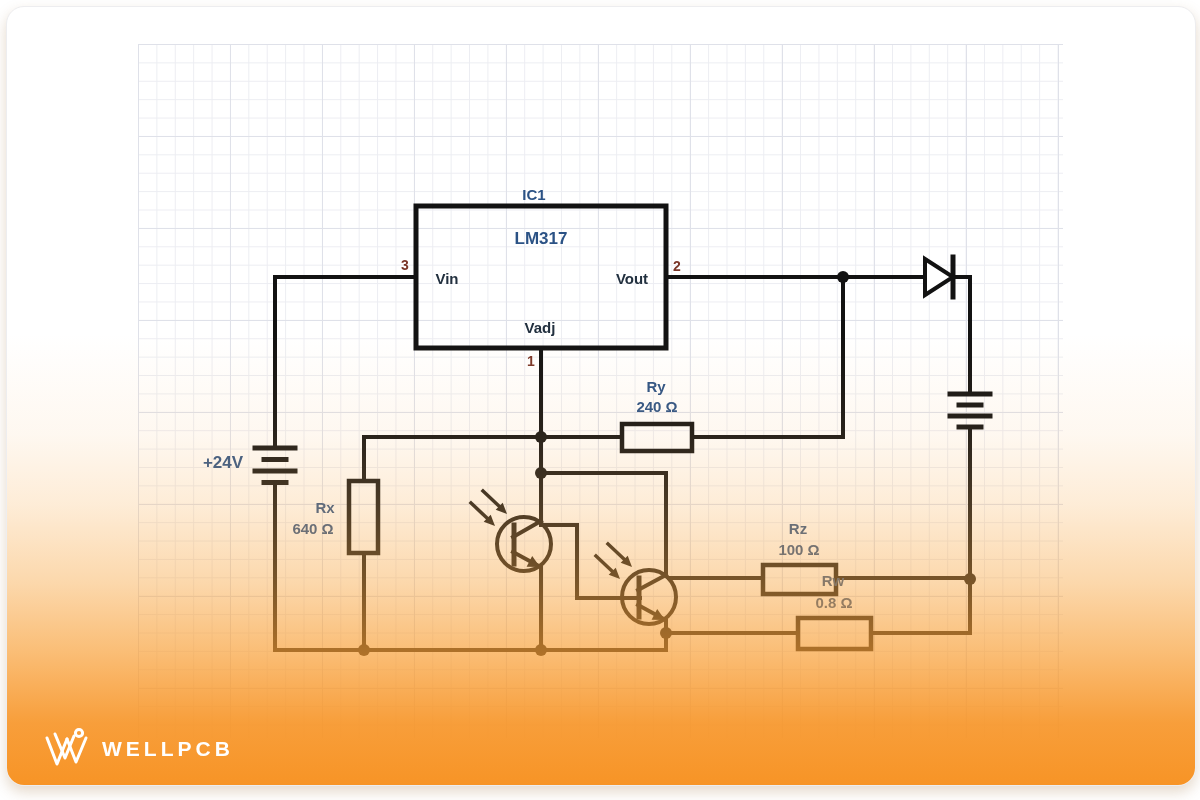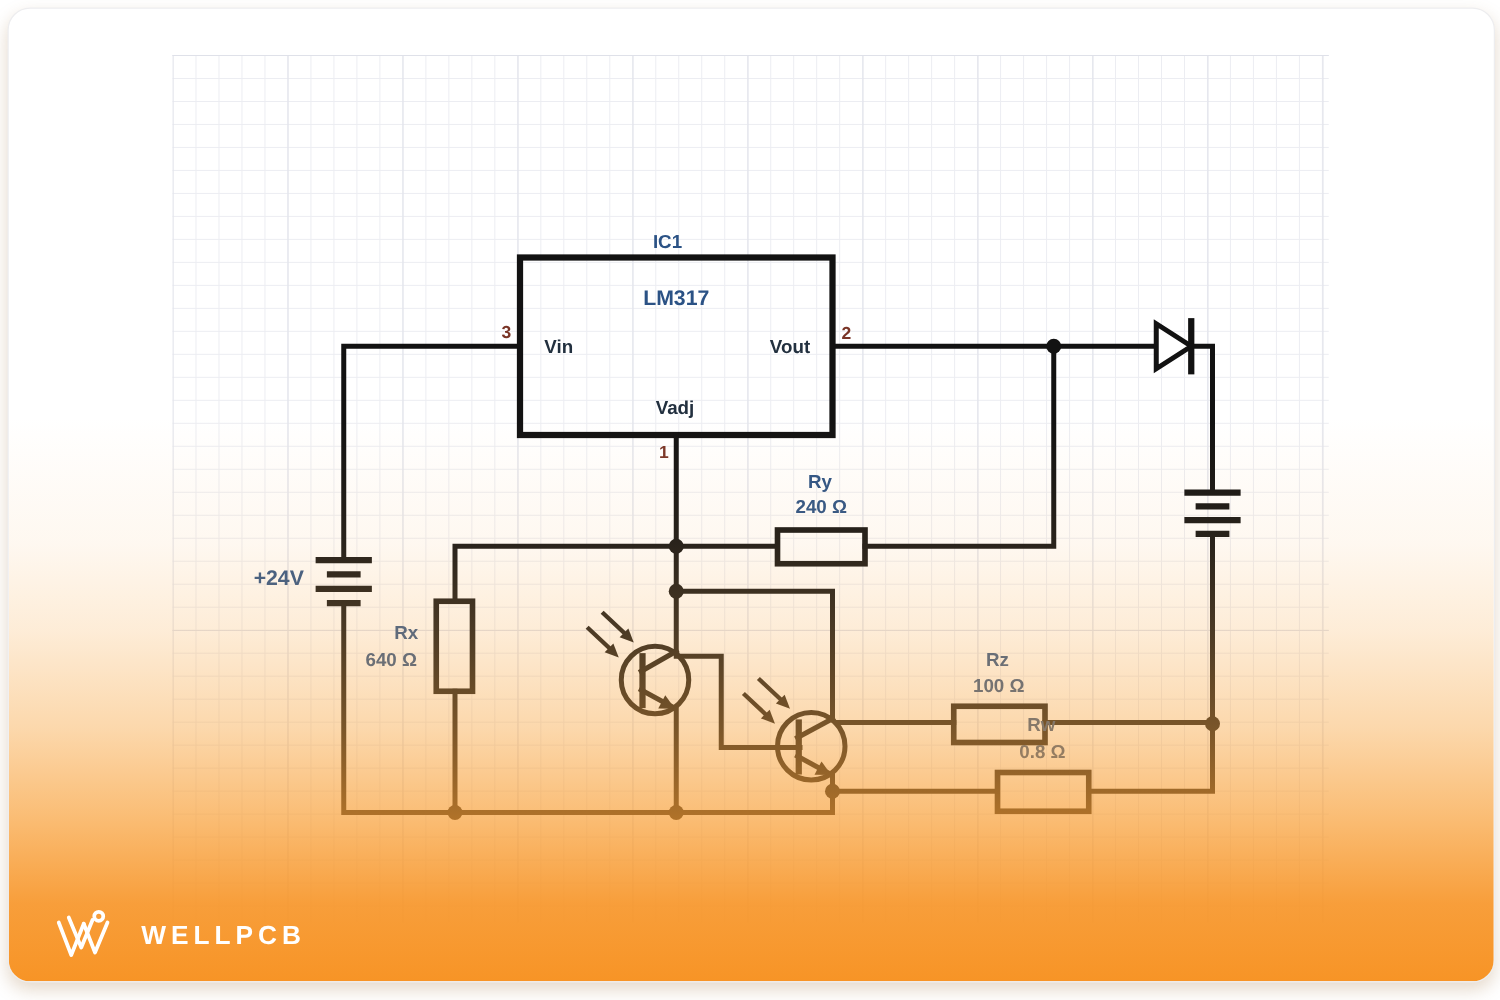--- a/index.html
+++ b/index.html
@@ -26,21 +26,21 @@
   .overlay{position:absolute;left:0;top:0;width:100%;height:100%;z-index:4;pointer-events:none;
     background:linear-gradient(180deg,
       rgba(247,148,40,0) 0%,
       rgba(247,148,40,0) 42%,
       rgba(249,186,110,0.10) 55%,
       rgba(249,180,95,0.25) 64%,
       rgba(248,168,70,0.45) 74%,
       rgba(248,158,52,0.68) 83%,
       rgba(247,150,42,0.92) 92%,
       rgba(247,148,38,1) 100%);}
-  .logo{position:absolute;left:36px;top:719px;display:flex;align-items:center;gap:18px;z-index:5;}
+  .logo{position:absolute;left:36px;top:719px;display:flex;align-items:center;gap:7px;z-index:5;}
   .logo-text{color:#ffffff;font-weight:bold;font-size:21px;letter-spacing:4px;}
 </style>
 </head>
 <body>
 
 <div class="card">
 
   <div class="grid-layer"></div>
 
   <svg class="circuit" width="1200" height="800" viewBox="0 0 1200 800">

